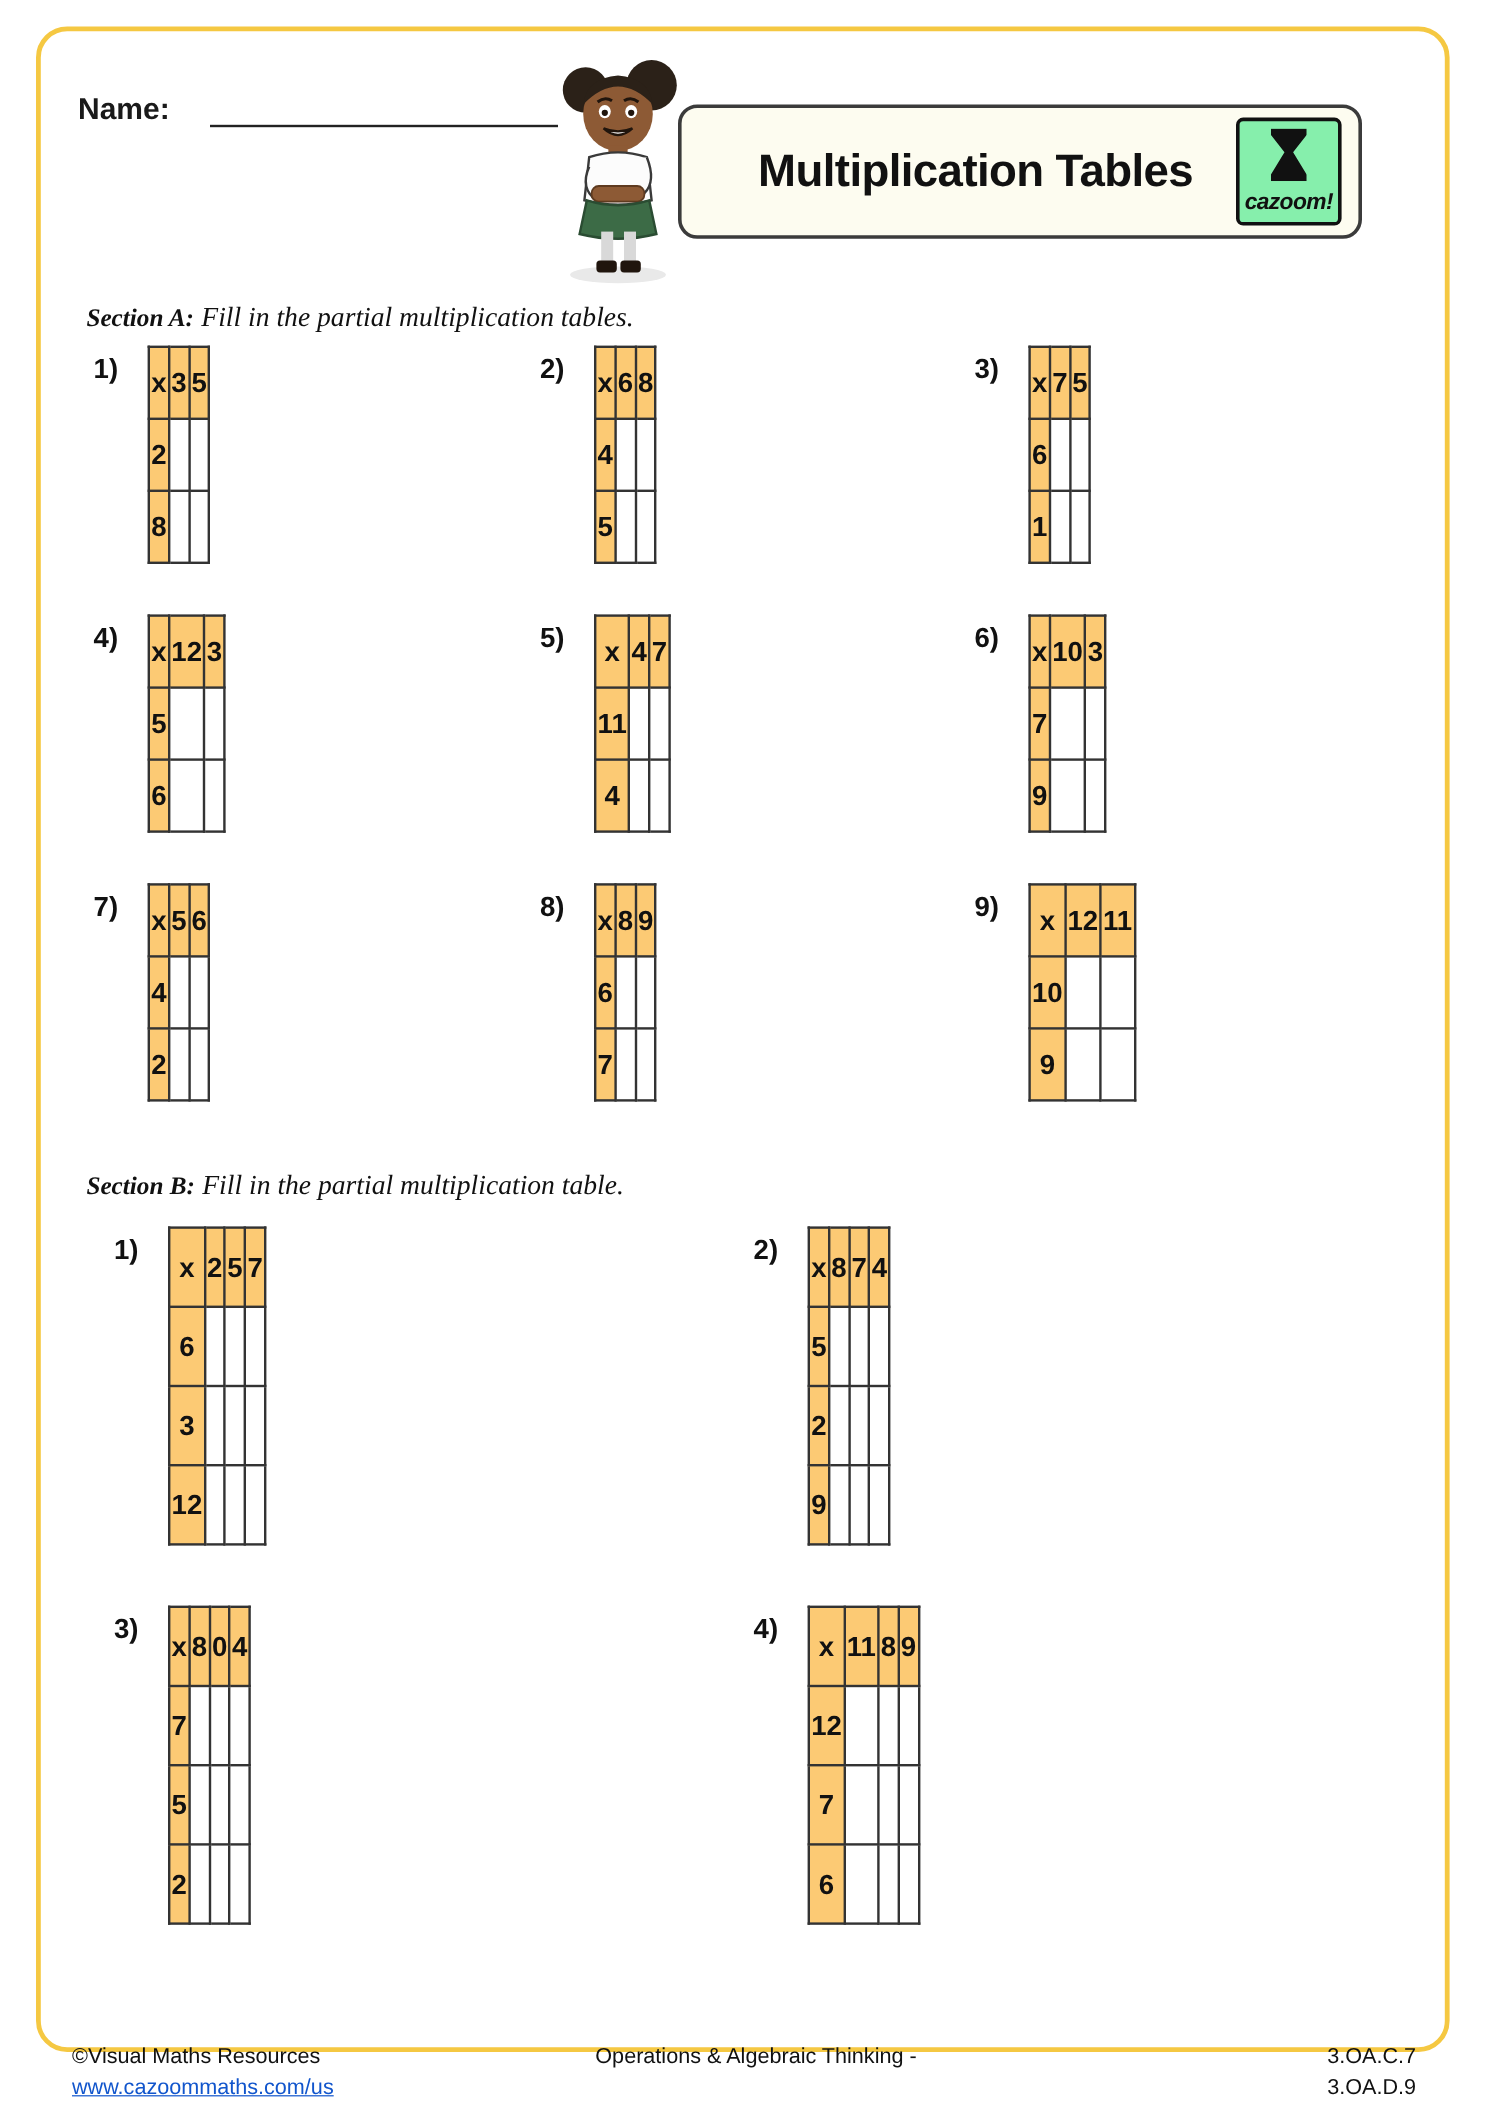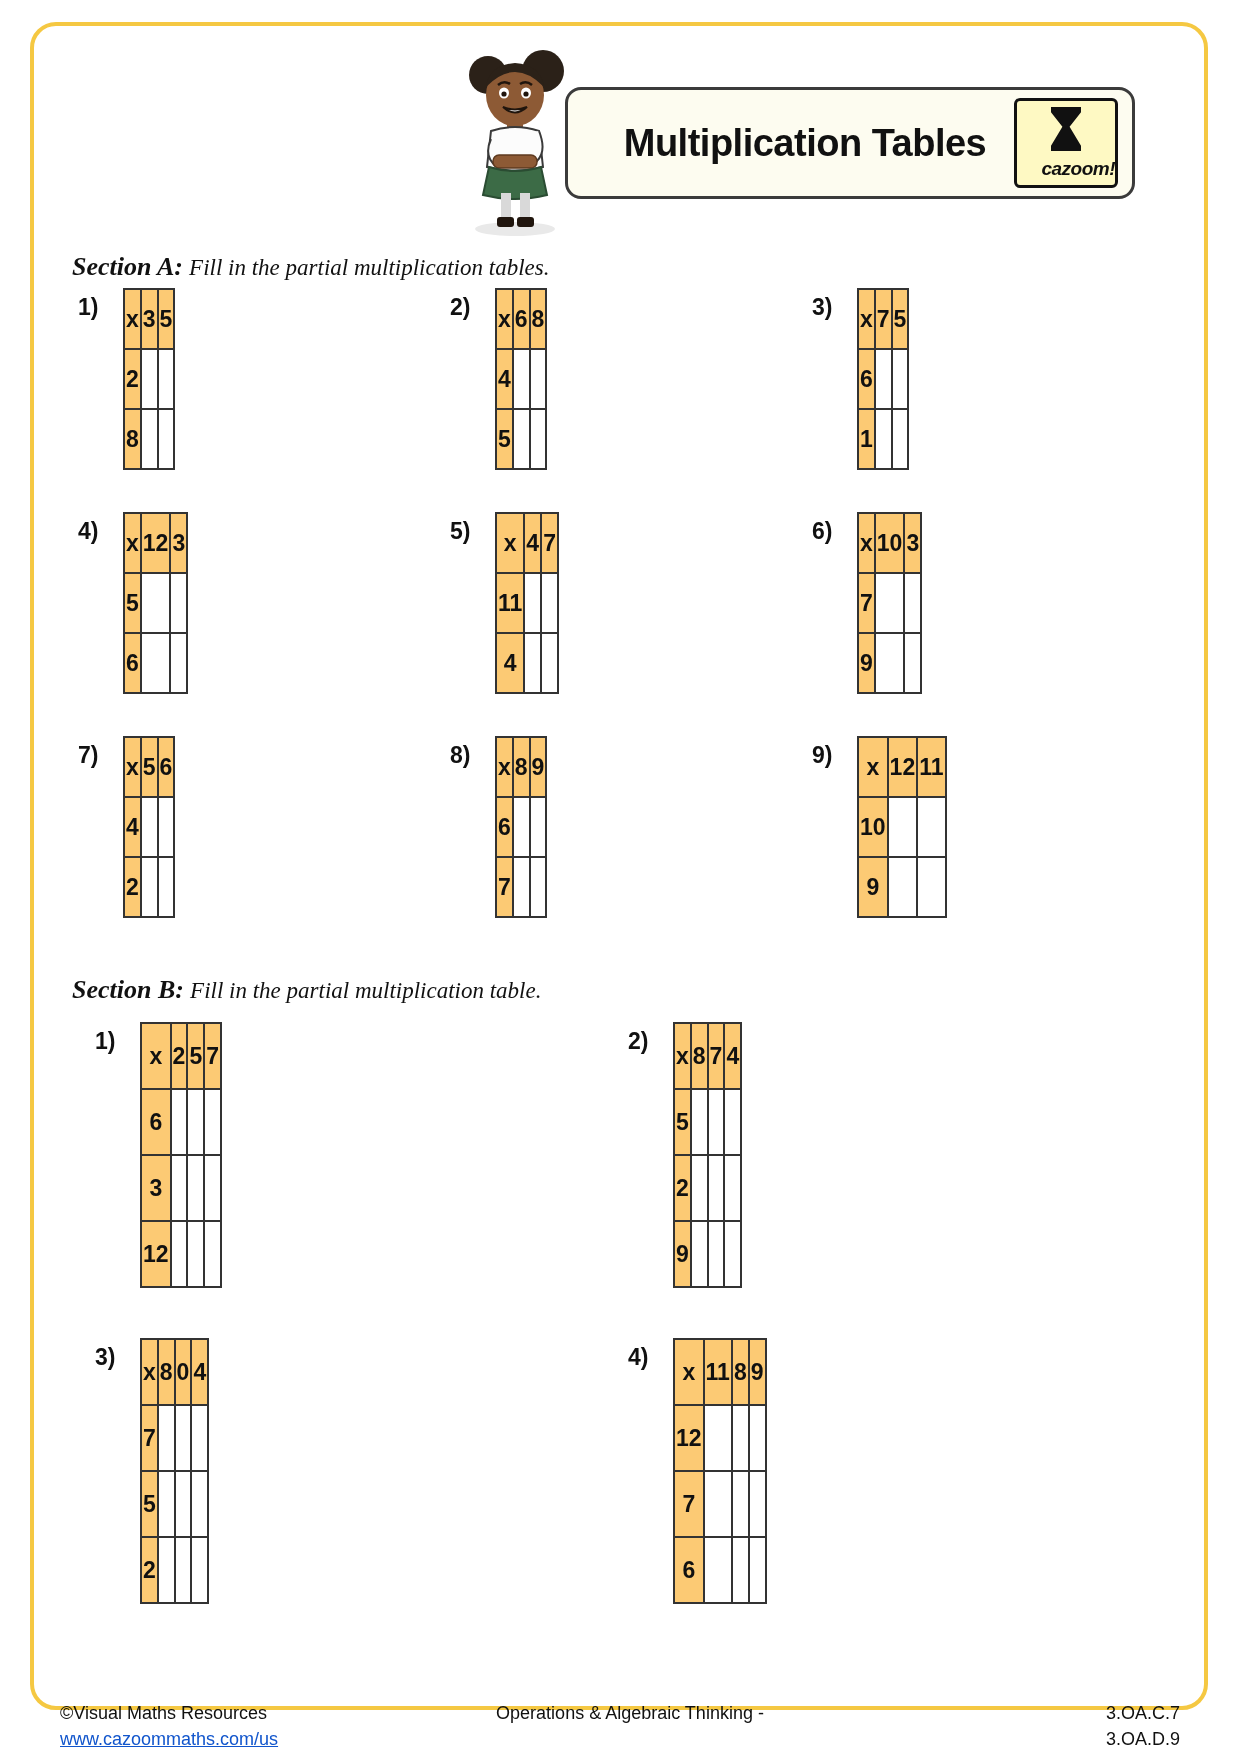--- a/index.html
+++ b/index.html
@@ -87,29 +87,29 @@
   .title-text {
     flex: 1;
     text-align: center;
     font-size: 38px;
     font-weight: bold;
     color: #111;
     letter-spacing: -0.5px;
     padding-left: 28px;
   }
   .logo {
-    width: 104px;
+    width: 88px;
     height: 90px;
     margin-right: 14px;
     border: 3px solid #111;
     border-radius: 6px;
-    background: #fef9c3;
+    background: #86efac;
     display: flex;
     flex-direction: column;
-    align-items: flex-end;
+    align-items: center;
     justify-content: flex-end;
     position: relative;
     box-sizing: border-box;
   }
   .logo-glyph {
     position: absolute;
     top: 6px;
     left: 50%;
     transform: translateX(-50%);
     width: 30px;
@@ -129,21 +129,21 @@
   
   .section-head {
     position: absolute;
     font-size: 22px;
     color: #111;
   }
   .section-head b {
     font-family: "Liberation Serif", serif;
     font-style: italic;
     font-weight: bold;
-    font-size: 26px;
+    font-size: 21px;
   }
   .section-head span.it {
     font-family: "Liberation Serif", serif;
     font-style: italic;
     font-size: 23px;
   }
   #secA-head { left: 72px; top: 252px; }
   #secB-head { left: 72px; top: 975px; }
 
   
@@ -219,20 +219,24 @@
 </style>
 </head>
 <body>
 
 <div class="page-border"></div>
 
 <div class="content">
 
   <div class="header">
     <div class="name-date">
+      <div class="field-row">
+        <div class="field-label">Name:</div>
+        <div class="field-line"></div>
+      </div>
     </div>
 
     <div class="mascot">
       <svg viewBox="0 0 120 190" width="120" height="190">
         <ellipse cx="60" cy="182" rx="40" ry="7" fill="#e9e9e9"></ellipse>
 
         <circle cx="33" cy="28" r="19" fill="#2b2118"></circle>
         <circle cx="88" cy="24" r="21" fill="#2b2118"></circle>
 
         <ellipse cx="60" cy="48" rx="29" ry="31" fill="#8d5a35"></ellipse>

